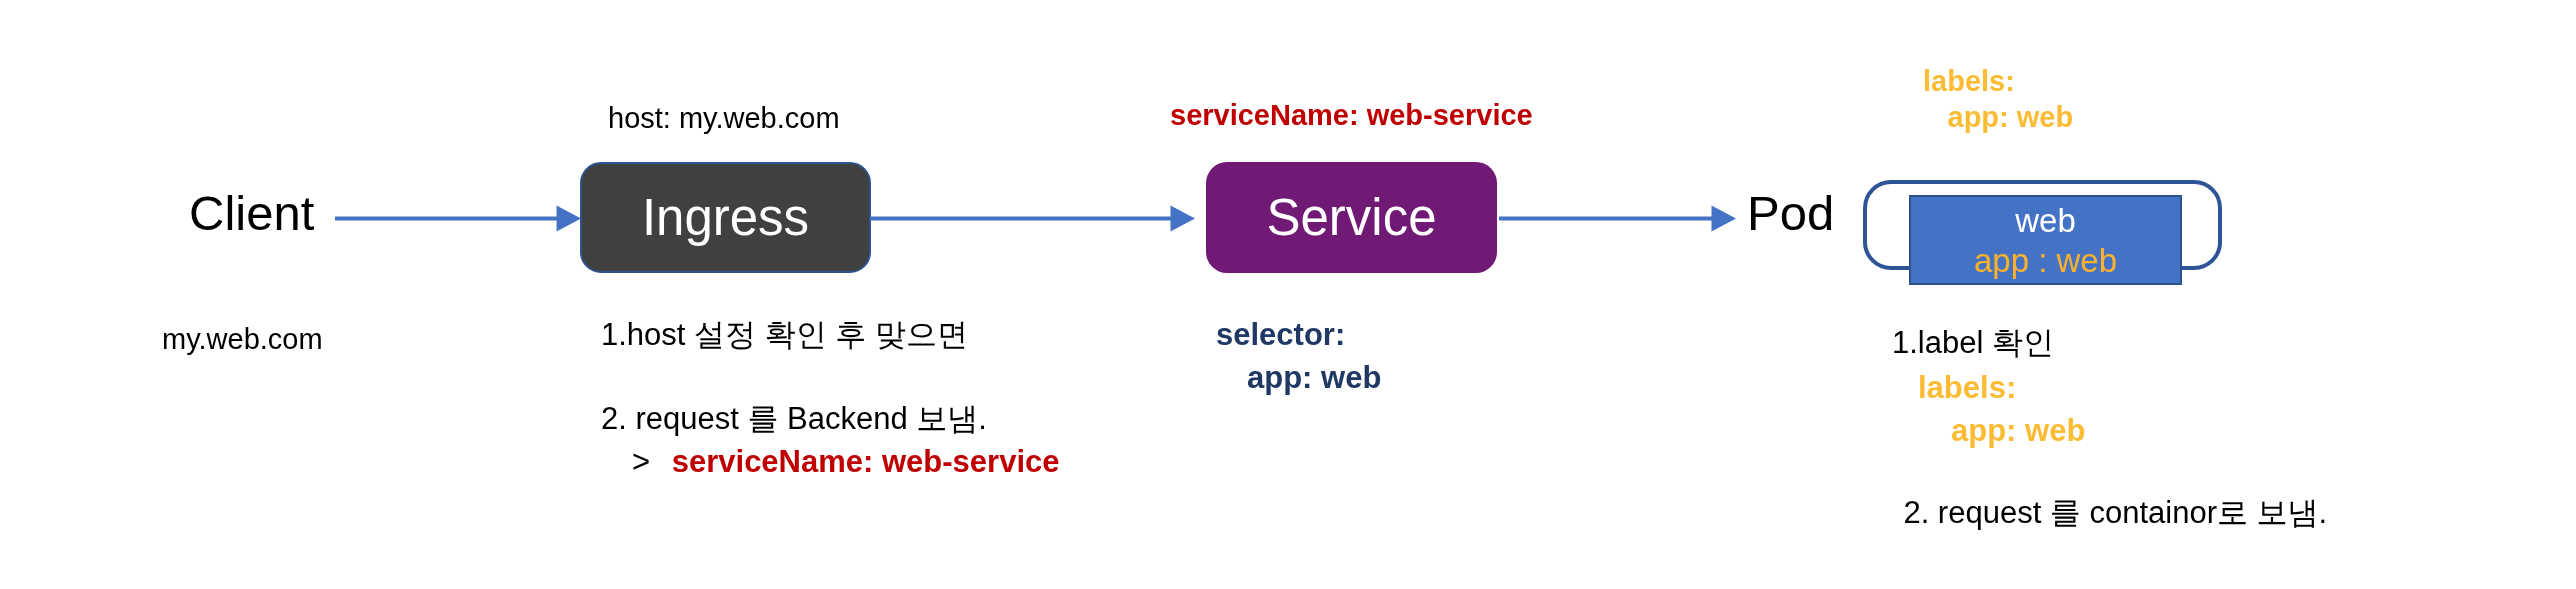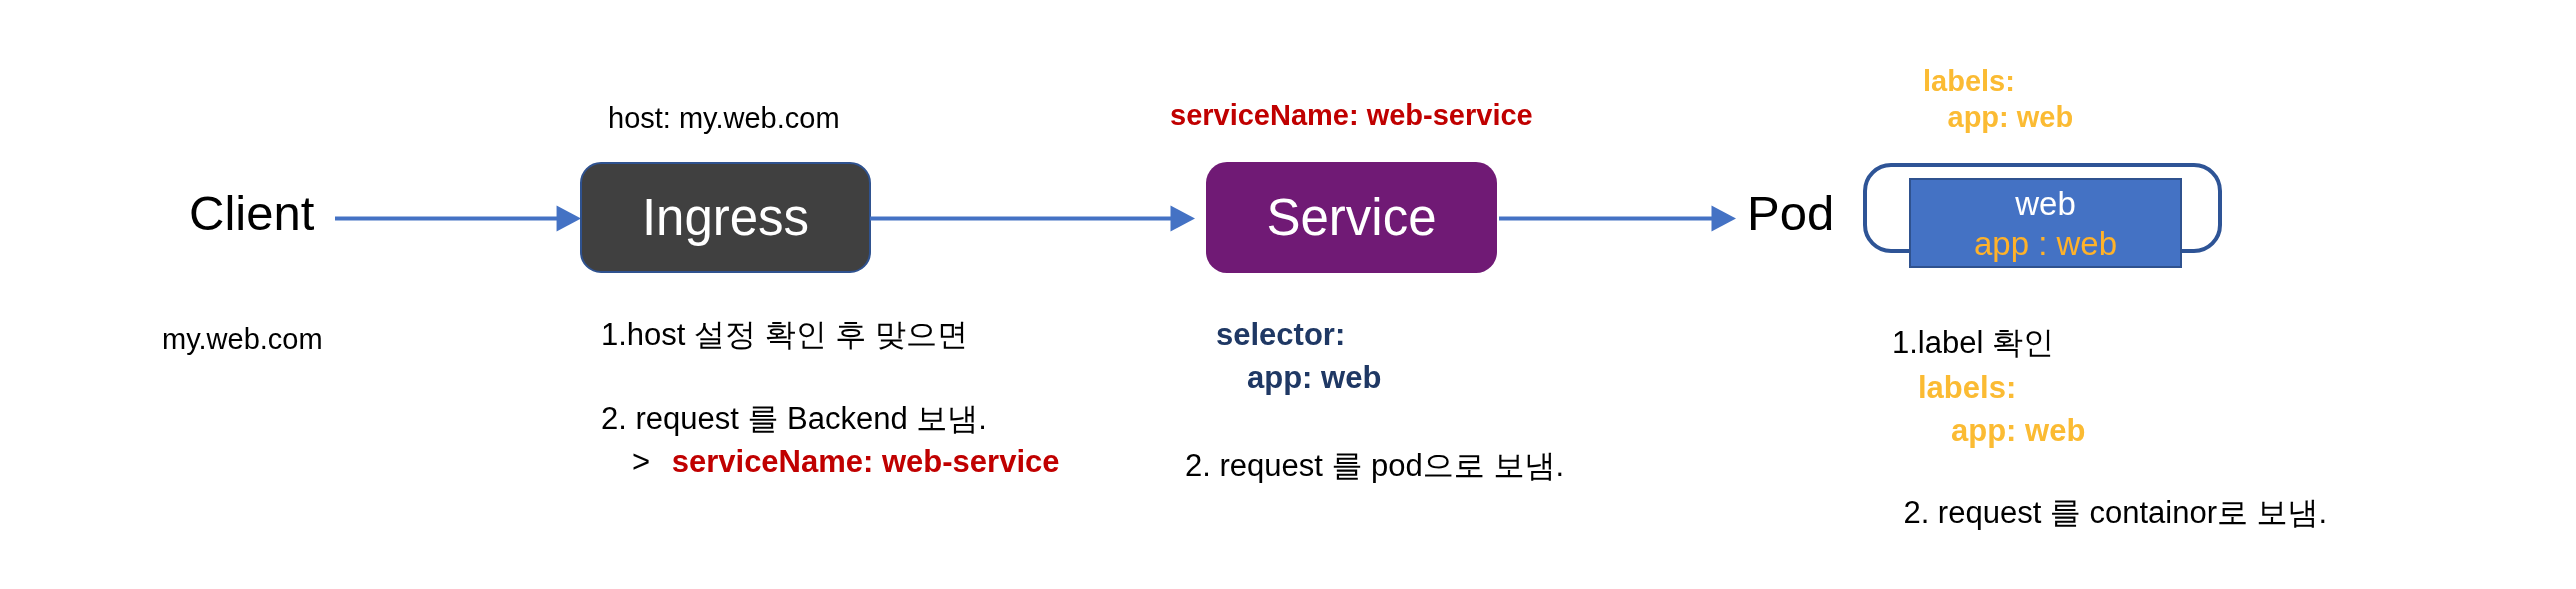--- a/index.html
+++ b/index.html
@@ -155,31 +155,30 @@
   <div class="abs" style="left:1499px; top:202px;">
     <svg class="arrow-svg" width="237" height="33" viewBox="0 0 290 40" xmlns="http://www.w3.org/2000/svg">
       <line x1="0" y1="20" x2="264" y2="20" stroke="#4472C4" stroke-width="5"></line>
       <polygon points="260,4 290,20 260,36" fill="#4472C4"></polygon>
     </svg>
   </div>
 
   <div class="abs" style="left:1185px; top:309px;">
     <div class="step-sub nowrap" style="margin-top:8.2px; padding-left:31px; color:#1F3864;">selector:</div>
     <div class="step-sub nowrap" style="margin-top:6.5px; padding-left:62px; color:#1F3864;">app: web</div>
-    <div class="step nowrap" style="margin-top:51px;">2. request 를 pod으로  보냄.</div>
   </div>
 
   <div class="abs" style="left:1923px; top:67px;">
     <div class="caption-amber nowrap" style="color:#FBBB33;">labels:</div>
     <div class="caption-amber nowrap" style="color:#FBBB33; margin-top:6.5px; padding-left:24.5px;">app: web</div>
   </div>
 
   <div class="abs plain-big nowrap" style="left:1747px; top:189px;">Pod</div>
 
-  <div class="abs box-pod-outer" style="left:1863px; top:163px; width:359px; height:90px;">
+  <div class="abs box-pod-outer" style="left:1863px; top:180px; width:359px; height:90px;">
     <div class="box-pod-inner" style="position:absolute; left:42px; top:11.4px; width:273px; height:90px;">
       <span class="pod-inner-title nowrap">web</span>
       <span class="pod-inner-label nowrap" style="color:#FFB229; margin-top:6.5px;">app : web</span>
     </div>
   </div>
 
   <div class="abs" style="left:1892px; top:325px;">
     <div class="step nowrap">1.label  확인</div>
     <div class="step-sub nowrap" style="margin-top:8.2px; padding-left:26px; color:#FBBB33;">labels:</div>
     <div class="step-sub nowrap" style="margin-top:6.5px; padding-left:59px; color:#FBBB33;">app: web</div>

